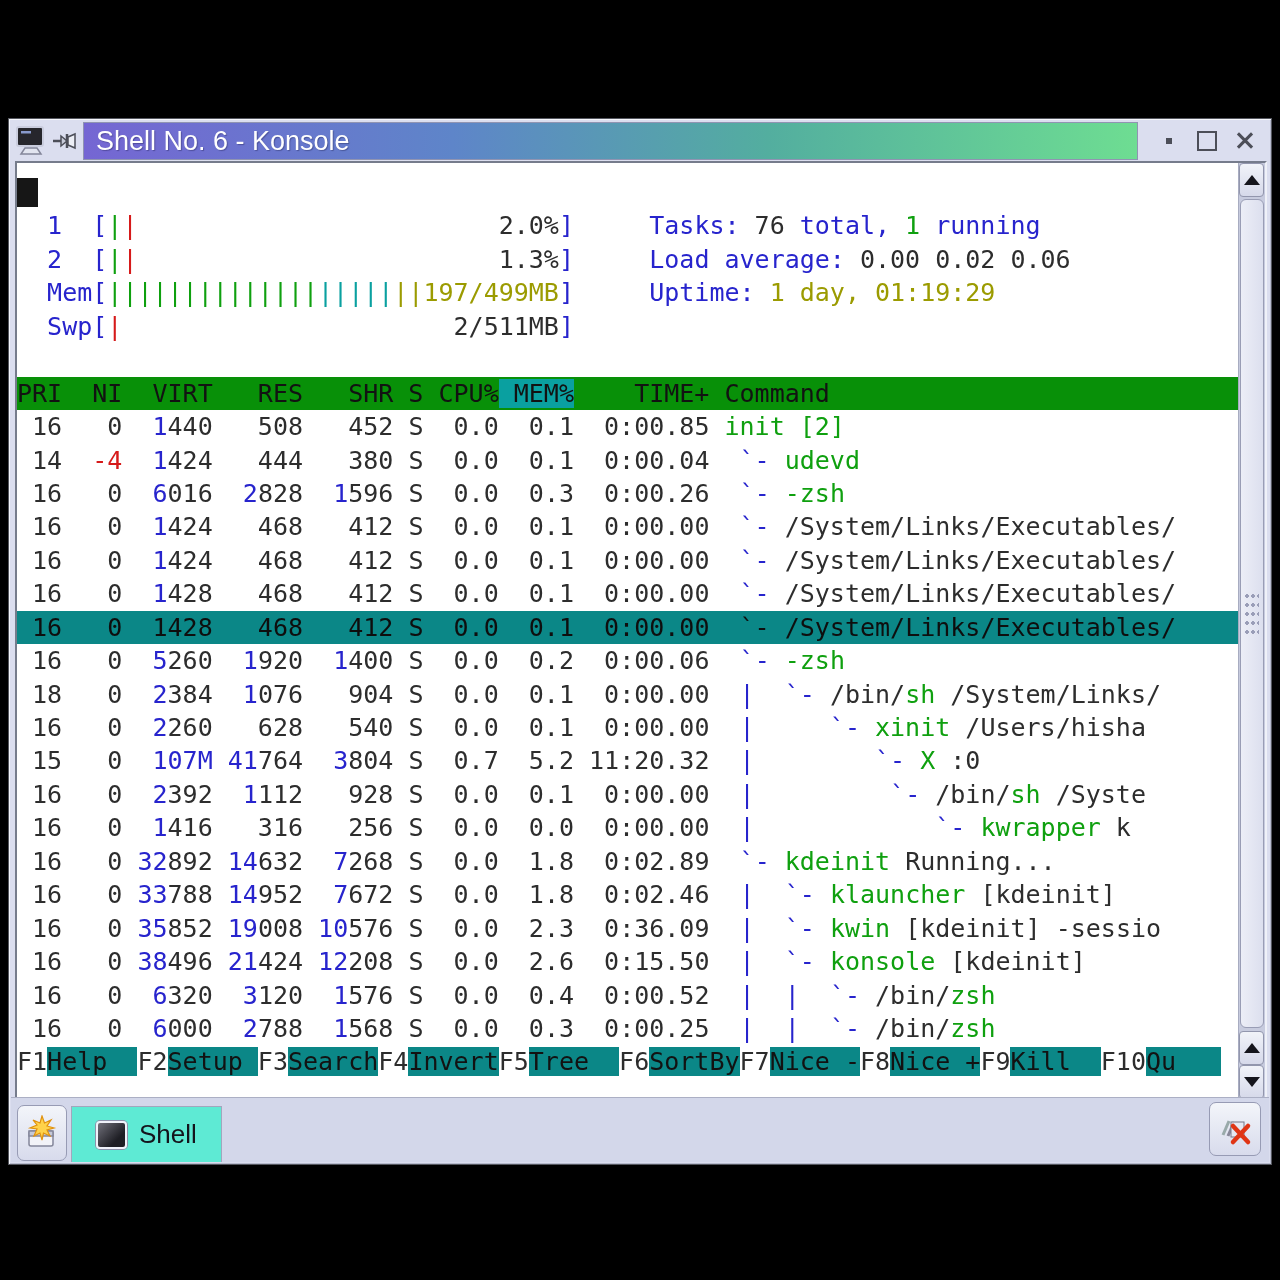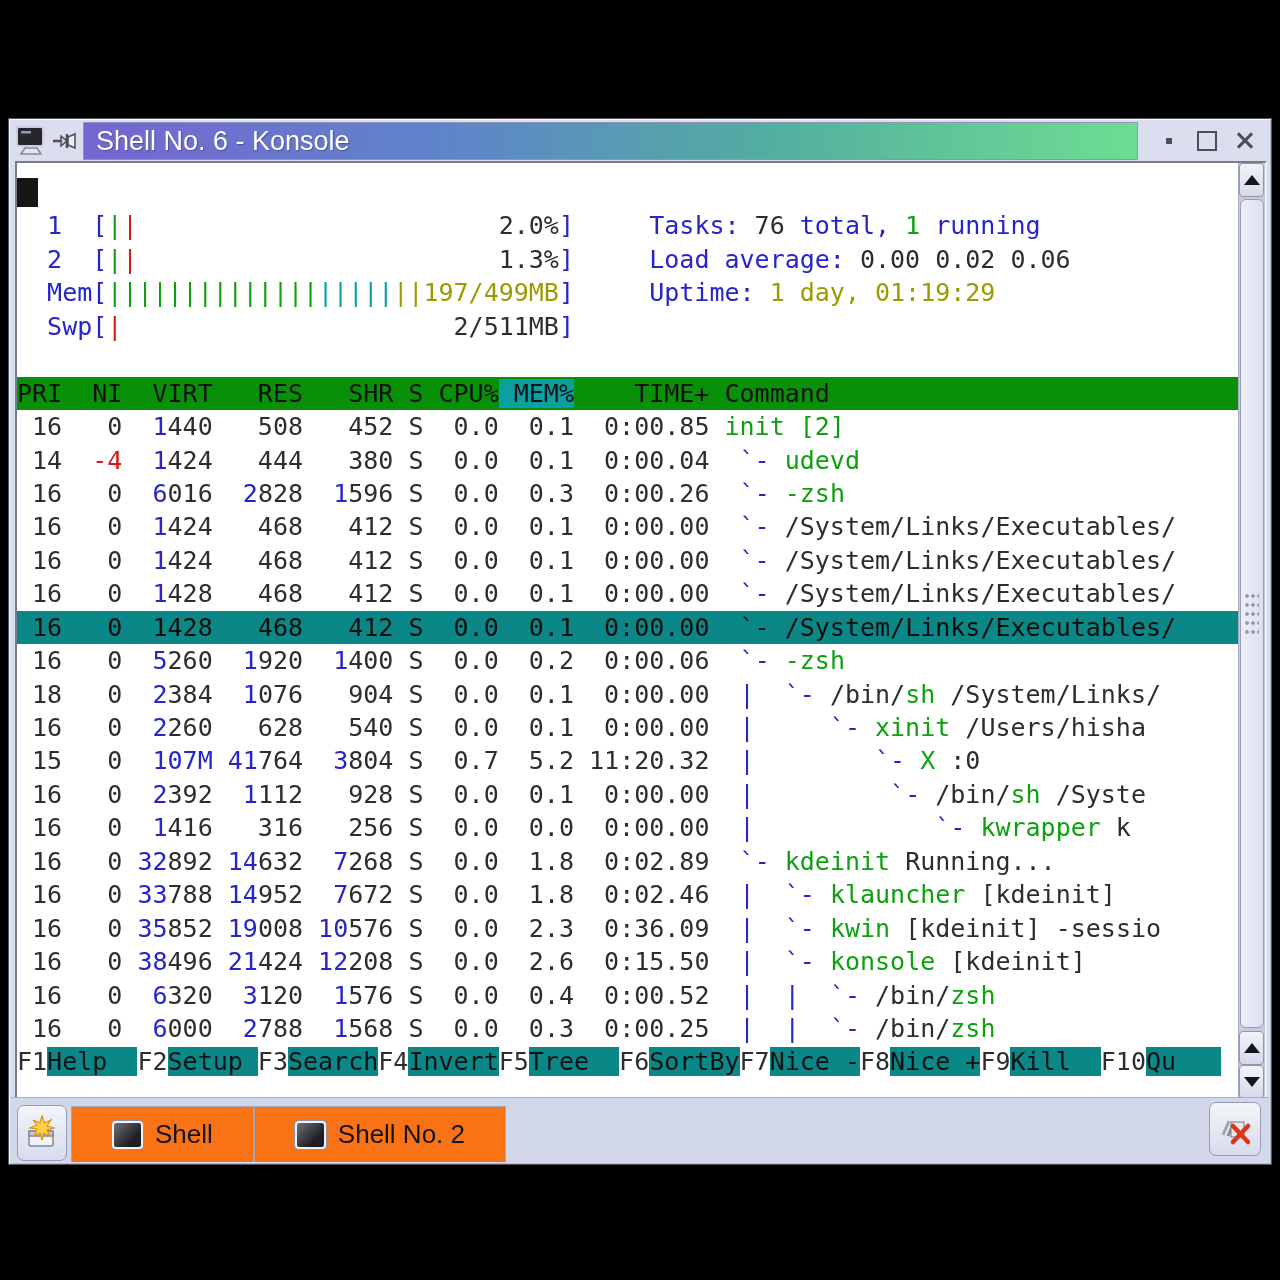--- a/index.html
+++ b/index.html
@@ -45,22 +45,22 @@
   .sthumb{position:absolute;left:1px;top:36px;bottom:71px;width:22px;background:linear-gradient(90deg,#eceef7,#dcdfee);
      border:1px solid #999db5;border-radius:6px;}
   .sthumb:after{content:"";position:absolute;left:4px;top:calc(50% - 20px);width:14px;height:40px;
      background-image:radial-gradient(circle at 2px 2px,#9a9eb8 1.7px,transparent 2px);background-size:6px 9px;}
   
   .tabbar{position:absolute;left:2px;right:2px;bottom:2px;height:64px;background:#d3d7ea;
      border-top:1px solid #abafc4;display:flex;align-items:flex-end;}
   .newtab{width:48px;height:54px;margin:0 4px 1px 6px;display:flex;align-items:center;justify-content:center;
      background:linear-gradient(#f3f5fa,#d8dbec);border:1px solid #979bb4;border-radius:7px;}
   .tabs{display:flex;align-items:flex-end;height:100%;}
-  .tab{height:55px;display:flex;align-items:center;gap:12px;padding:0 40px;font-size:26px;color:#14141c;
-     background:#f97316;border:1px solid #a2a6bd;border-bottom:none;white-space:nowrap;}
+  .tab{height:55px;display:flex;align-items:center;gap:12px;padding:0 24px;font-size:26px;color:#14141c;
+     background:#5eead4;border:1px solid #a2a6bd;border-bottom:none;white-space:nowrap;}
   .tab.active{height:64px;background:linear-gradient(#f3f5fb,#e1e4f2);border:1px solid #8d93ac;border-bottom:none;
      border-radius:9px 9px 0 0;padding:0 30px;}
   .mon{width:27px;height:24px;border-radius:4px;flex:0 0 auto;
      background:linear-gradient(135deg,#70707a 0%,#1e1e24 70%);
      border:2px solid #f0f2fa;box-shadow:0 0 0 1px #8d93ac;}
   .closesess{position:absolute;right:8px;bottom:6px;width:50px;height:52px;display:flex;align-items:center;justify-content:center;
      background:linear-gradient(#f3f5fa,#d8dbec);border:1px solid #979bb4;border-radius:7px;}
 </style>
 </head>
 <body>
@@ -123,24 +123,20 @@
           <rect x="4" y="16" width="24" height="15" rx="2" fill="#f2f3f8" stroke="#84879a" stroke-width="1.5"></rect>
           <rect x="4" y="16" width="24" height="5" fill="#c6c9d8" stroke="#84879a" stroke-width="1.5"></rect>
           <path d="M17 1 L19.5 8 L26 5 L22 11 L29 13 L22 15 L25 21 L18.5 18 L17 25 L15 18 L9 21 L12 14 L5 13 L12 10 L8 5 L15 8 Z" fill="#ffd24a" stroke="#e0920f" stroke-width="1.2"></path>
         </svg>
       </div>
       <div class="tabs">
         <div class="tab">
           <span class="mon"></span>
           <span>Shell</span>
         </div>
-        <div class="tab">
-          <span class="mon"></span>
-          <span>Shell No. 2</span>
-        </div>
       </div>
       <div class="closesess">
         <svg width="36" height="36" viewBox="0 0 36 36">
           <path d="M6 24 L12 10" stroke="#9aa" stroke-width="3" fill="none"></path>
           <path d="M11 25 L17 11" stroke="#889" stroke-width="3" fill="none"></path>
           <rect x="14" y="11" width="13" height="15" fill="#e6e8f2" stroke="#778"></rect>
           <path d="M16 15 L31 31 M31 15 L16 31" stroke="#e03515" stroke-width="4.5" stroke-linecap="round"></path>
         </svg>
       </div>
     </div>

